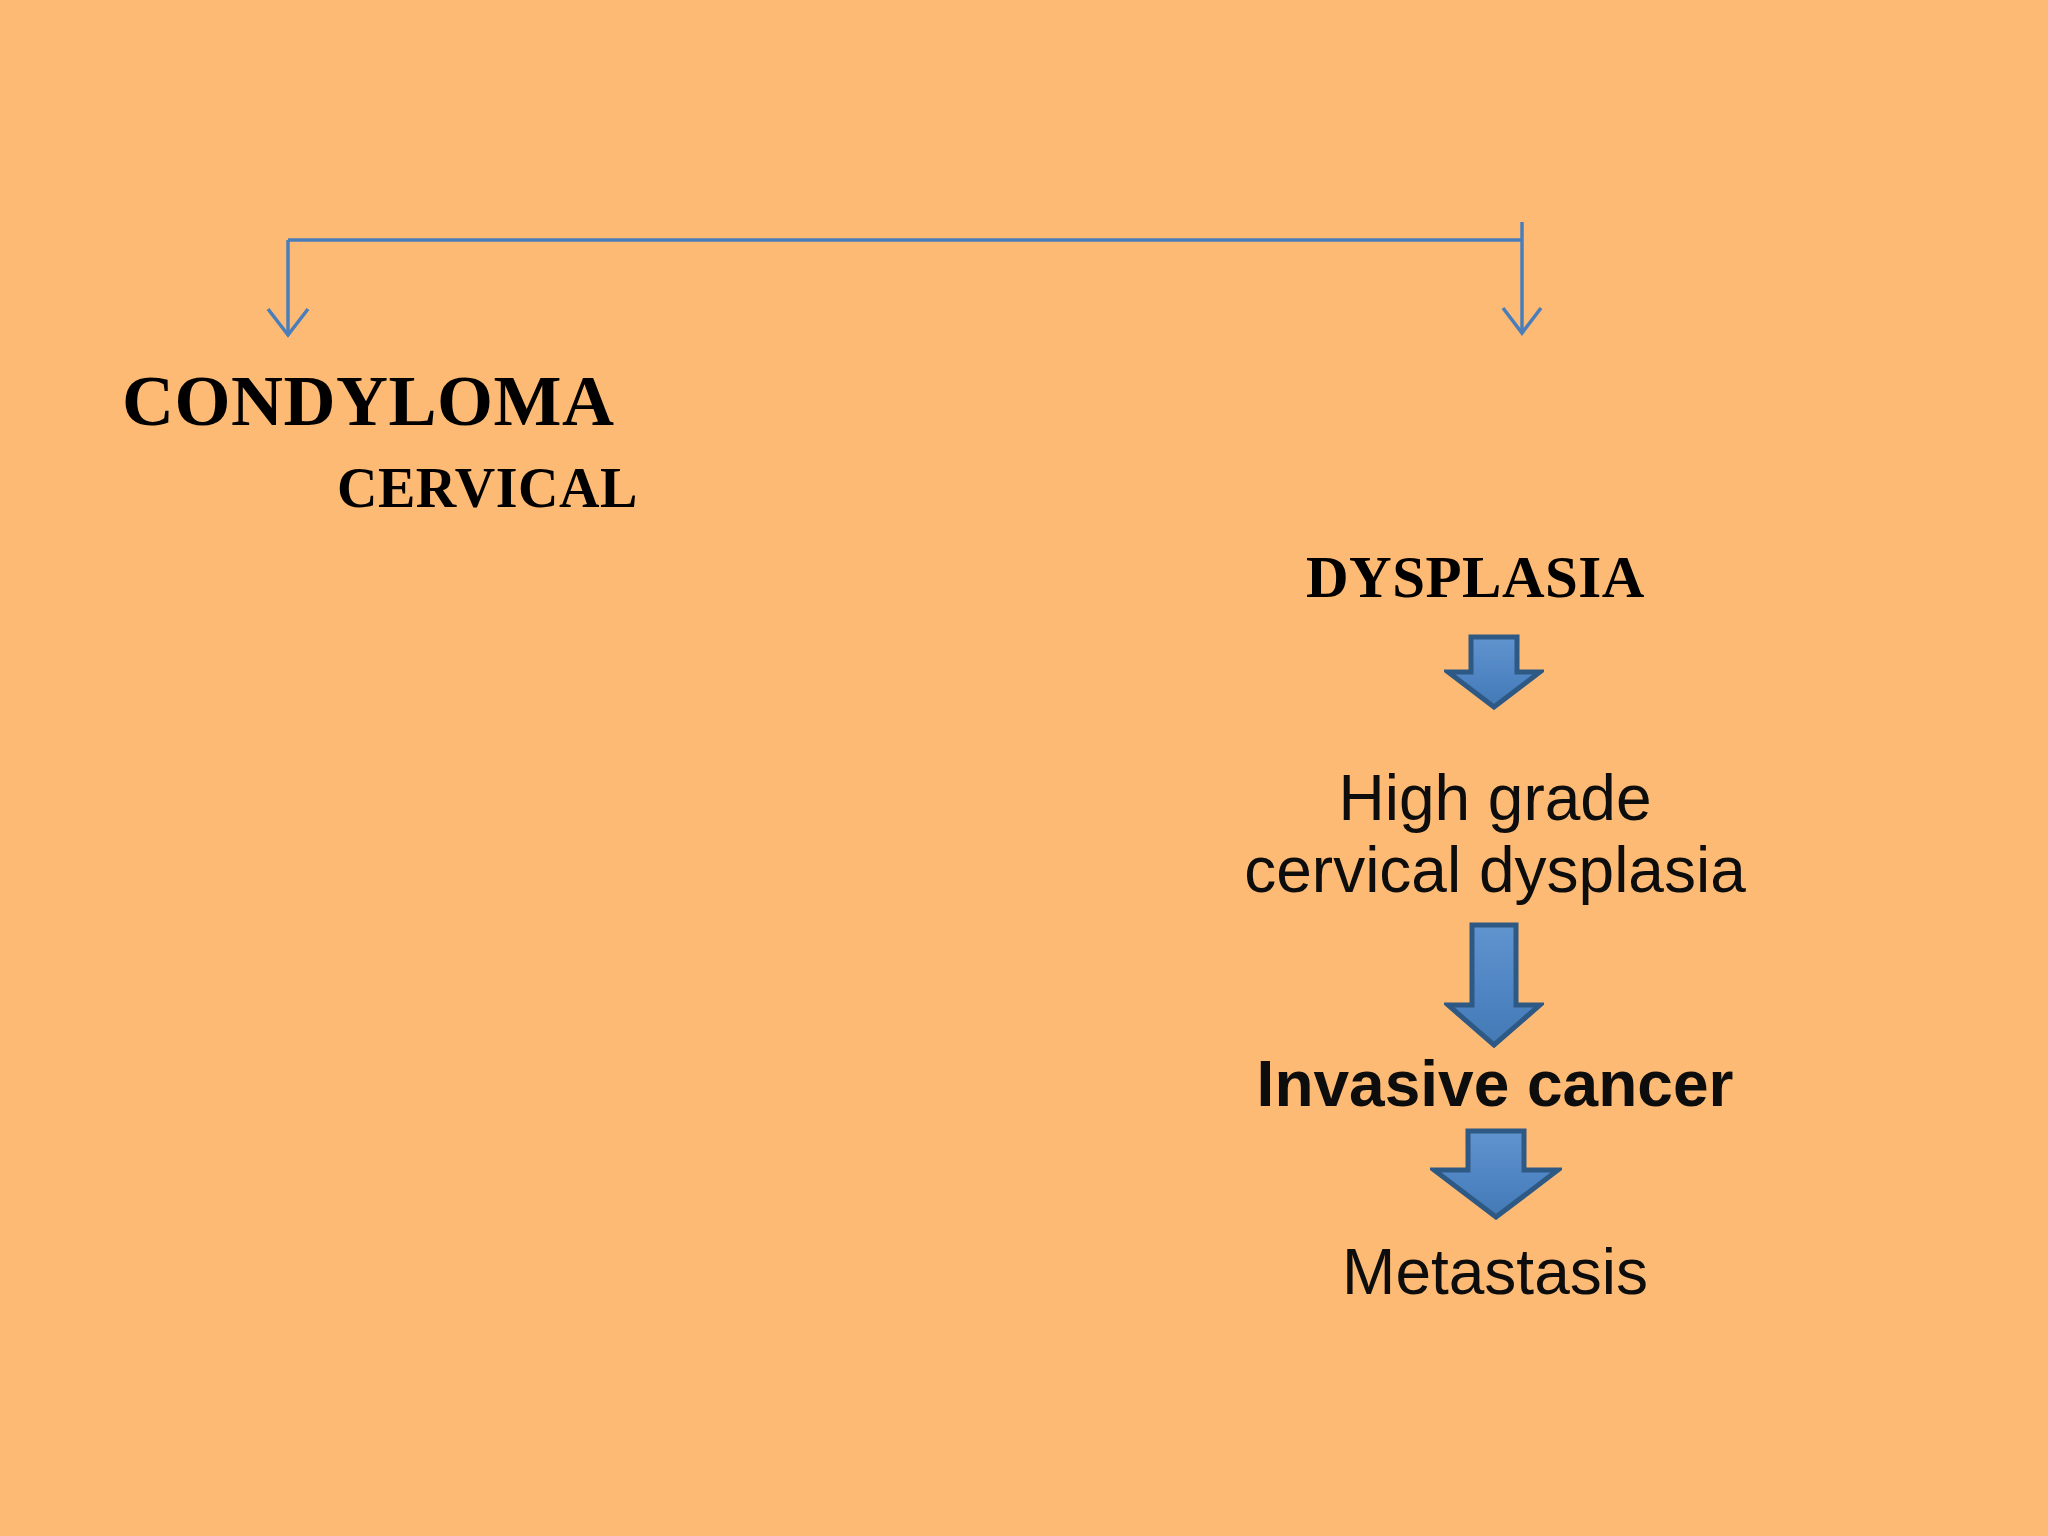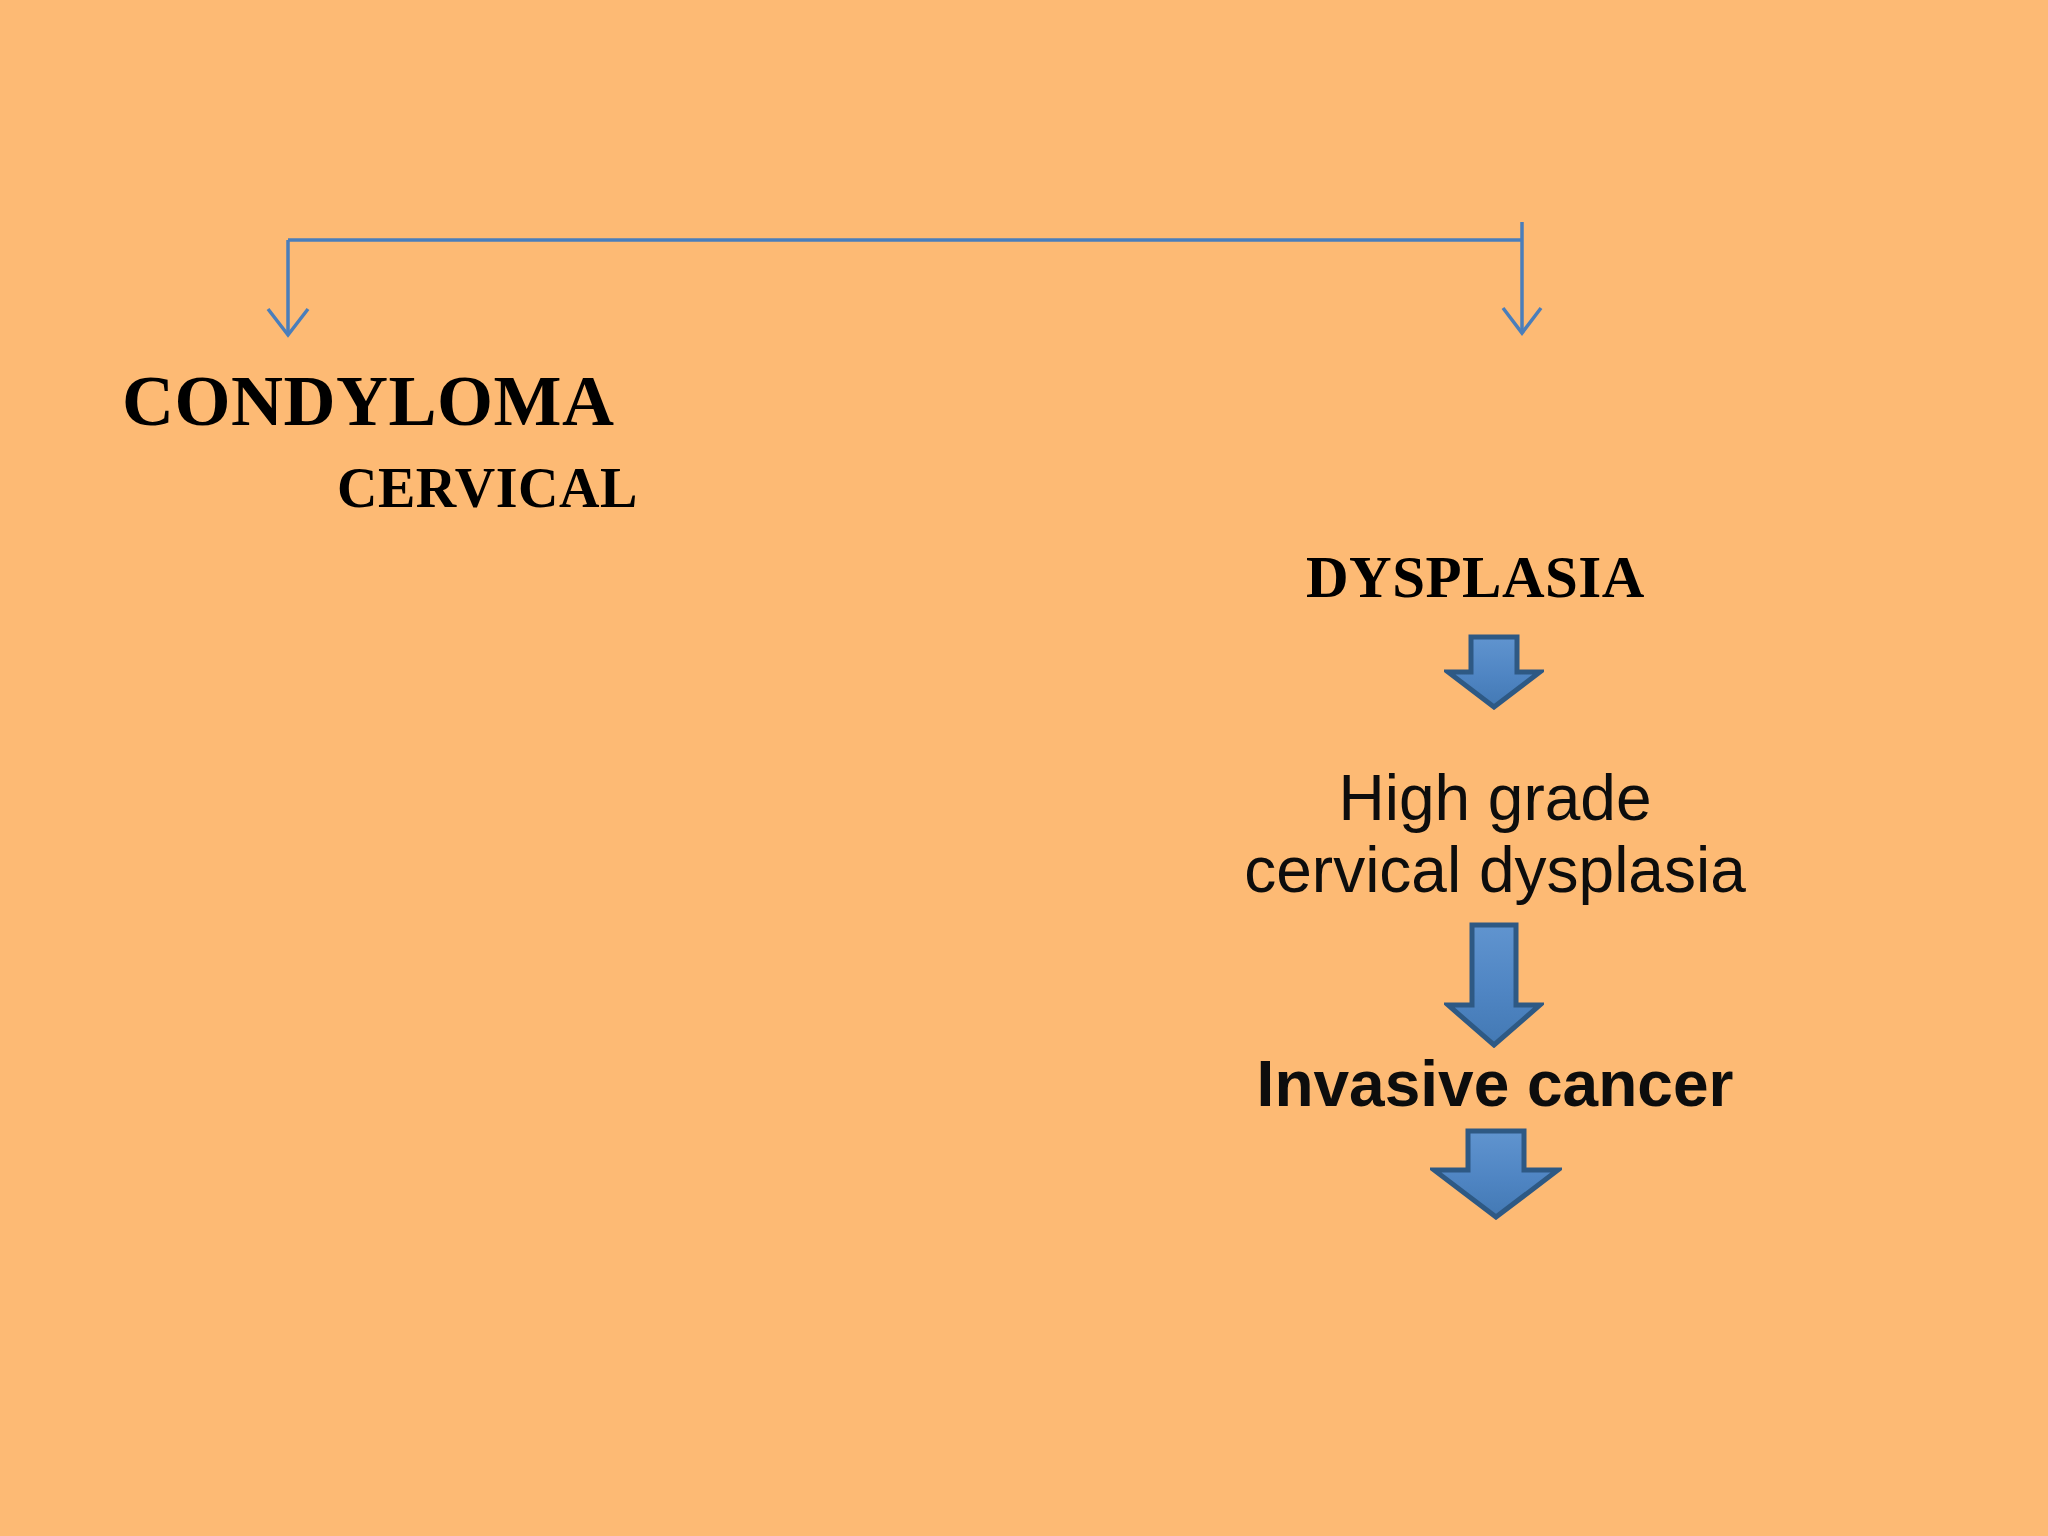--- a/index.html
+++ b/index.html
@@ -151,14 +151,15 @@
     <defs>
       <linearGradient id="agrad3" x1="0" y1="0" x2="0" y2="1">
         <stop offset="0%" stop-color="#6094cf"></stop>
         <stop offset="55%" stop-color="#4f85c3"></stop>
         <stop offset="100%" stop-color="#4379b4"></stop>
       </linearGradient>
     </defs>
     <polygon points="38,3 94,3 94,42 128,42 66,89 4,42 38,42" fill="url(#agrad3)" stroke="#2e5984" stroke-width="5" stroke-linejoin="miter"></polygon>
   </svg>
 
+  <div class="stage-label" id="stage-metastasis">Metastasis</div>
 
 </div>
 
 </body></html>

